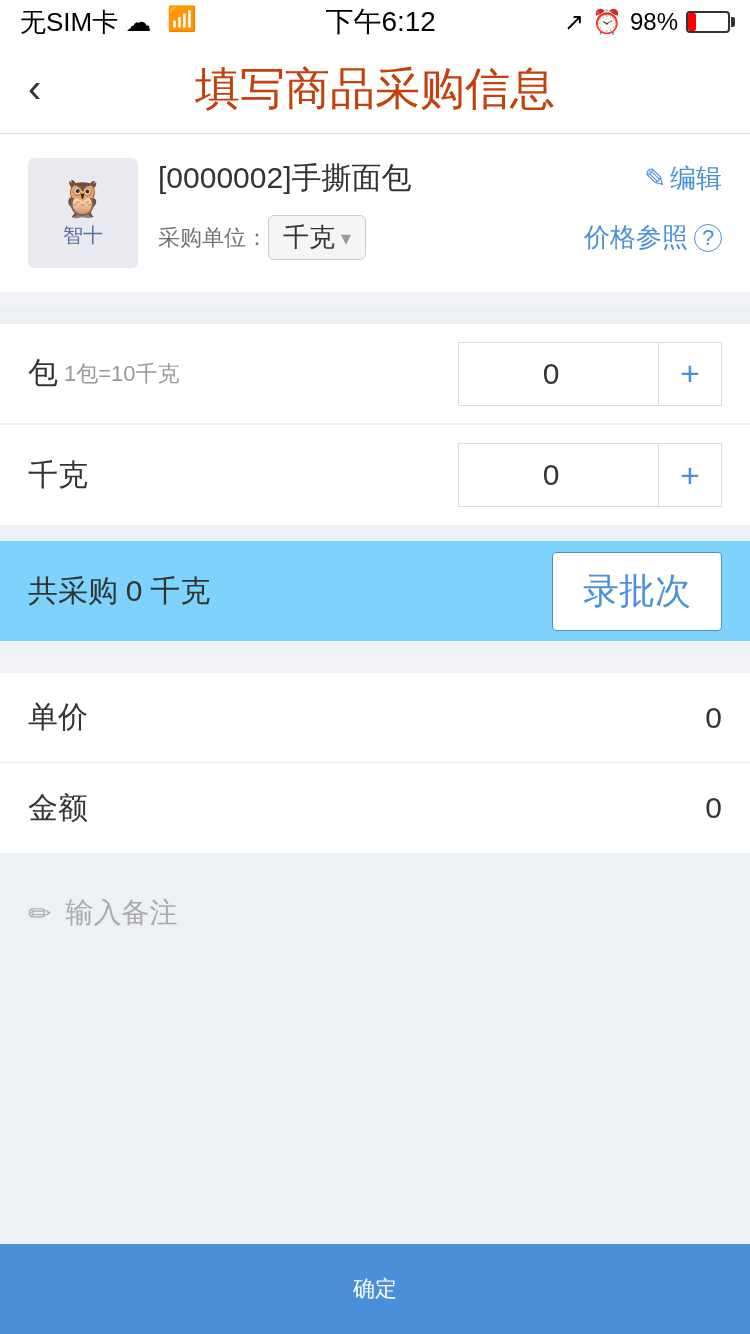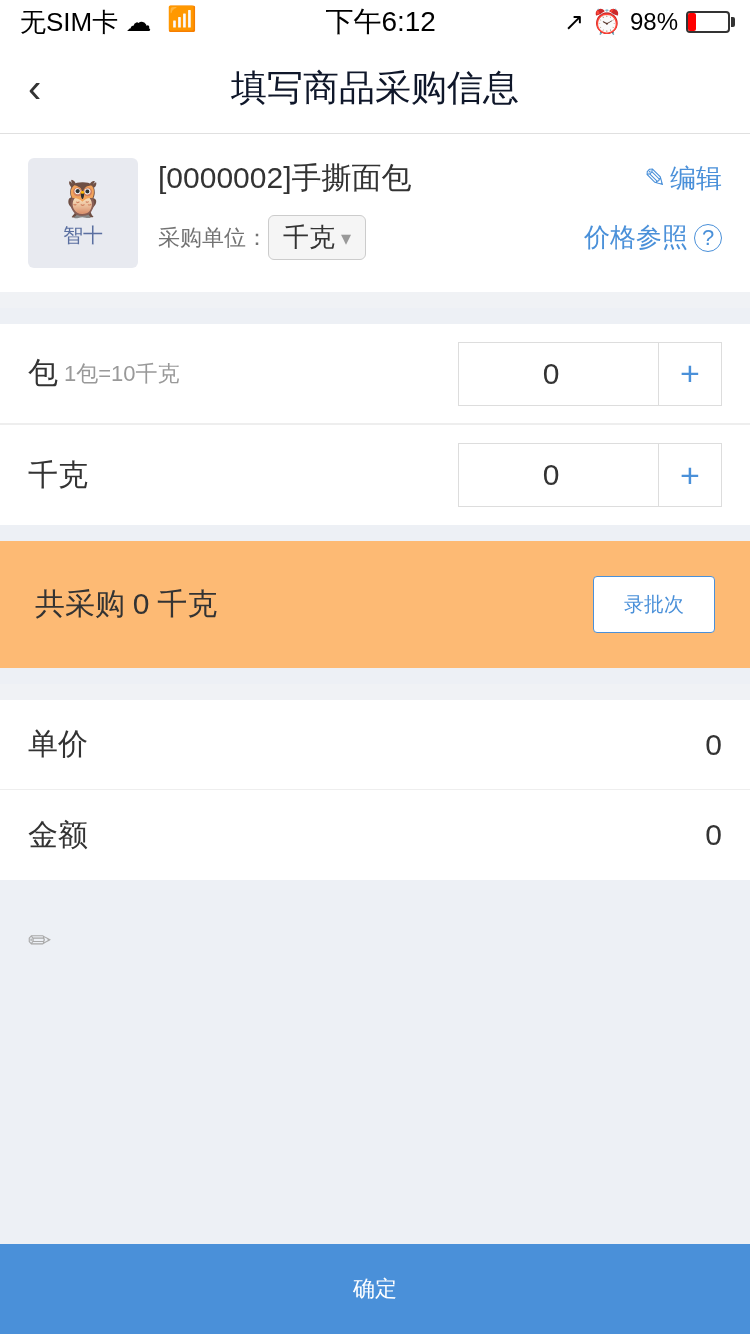--- a/index.html
+++ b/index.html
@@ -50,23 +50,23 @@
       position: relative;
     }
     .nav-back {
       position: absolute;
       left: 28px;
       font-size: 40px;
       color: #333;
       cursor: pointer;
     }
     .nav-title {
-      font-size: 36px;
+      font-size: 45px;
       font-weight: 500;
-      color: #0f172a;
+      color: #c2410c;
     }
 
     
     .product-card {
       background: #fff;
       padding: 24px 28px;
       margin-bottom: 16px;
     }
     .product-top {
       display: flex;
@@ -154,30 +154,30 @@
       width: 64px; height: 64px;
       border: 1px solid #ddd;
       background: #fff;
       display: flex; align-items: center; justify-content: center;
       font-size: 34px; color: #4a90d9;
       cursor: pointer;
     }
 
     
     .total-section {
-      background: #fdba74;
-      padding: 0 35px;
-      height: 127px;
+      background: #7dd3fc;
+      padding: 0 28px;
+      height: 100px;
       display: flex; align-items: center; justify-content: space-between;
     }
     .total-text { font-size: 30px; color: #333; }
     .batch-btn {
       border: 1px solid #4a90d9;
       color: #4a90d9; background: #fff;
-      font-size: 20px;
+      font-size: 36px;
       padding: 14px 30px;
       border-radius: 4px;
       cursor: pointer;
     }
 
     
     .info-section {
       background: #fff;
       margin-top: 16px;
     }
@@ -327,19 +327,20 @@
     <span class="info-value">0</span>
   </div>
   <div class="info-row">
     <span class="info-label">金额</span>
     <span class="info-value">0</span>
   </div>
 </div>
 
 <div class="note-section">
   <span style="color:#aaa;font-size:28px;">✏</span>
+  <span class="note-placeholder">输入备注</span>
 </div>
 
 <div class="content-area"></div>
 
 <div class="confirm-btn-wrap">
   <span class="confirm-btn-text">确定</span>
 </div>
 
 </body></html>

